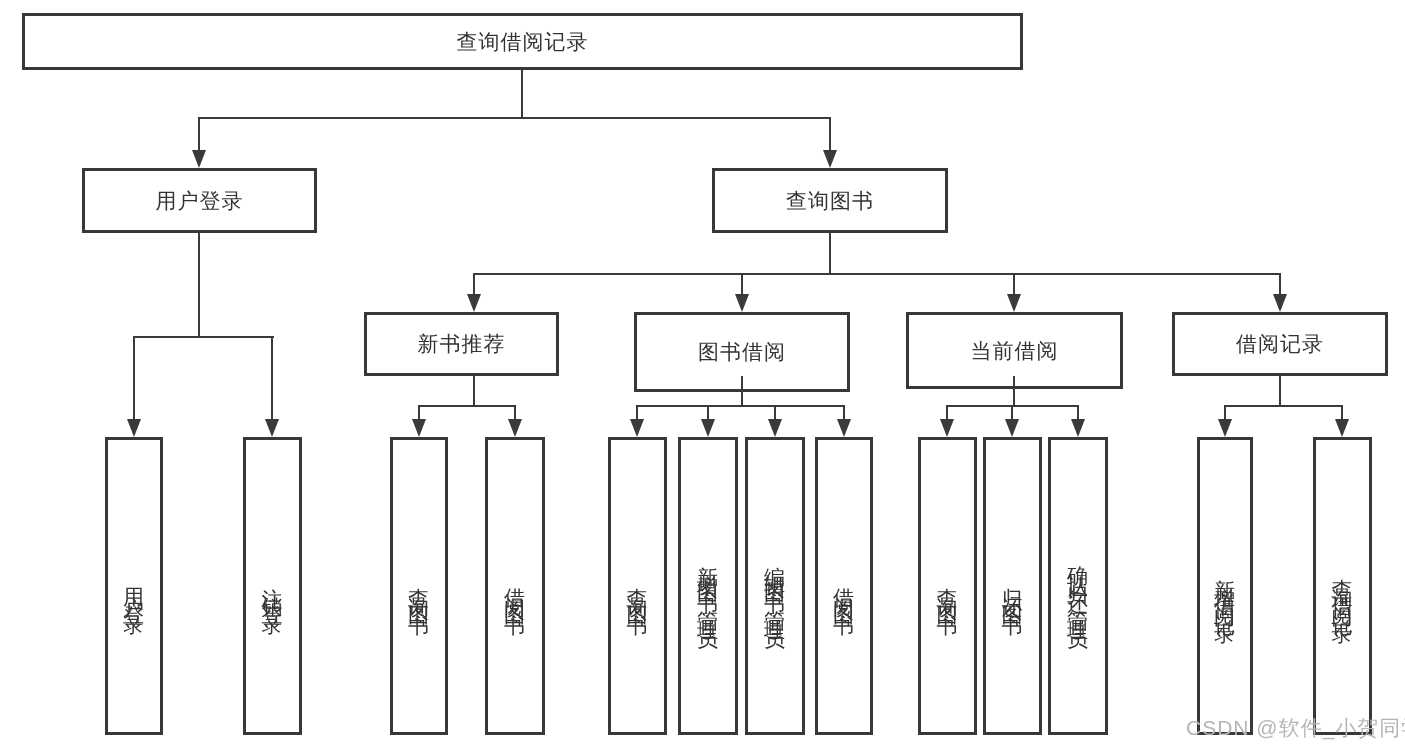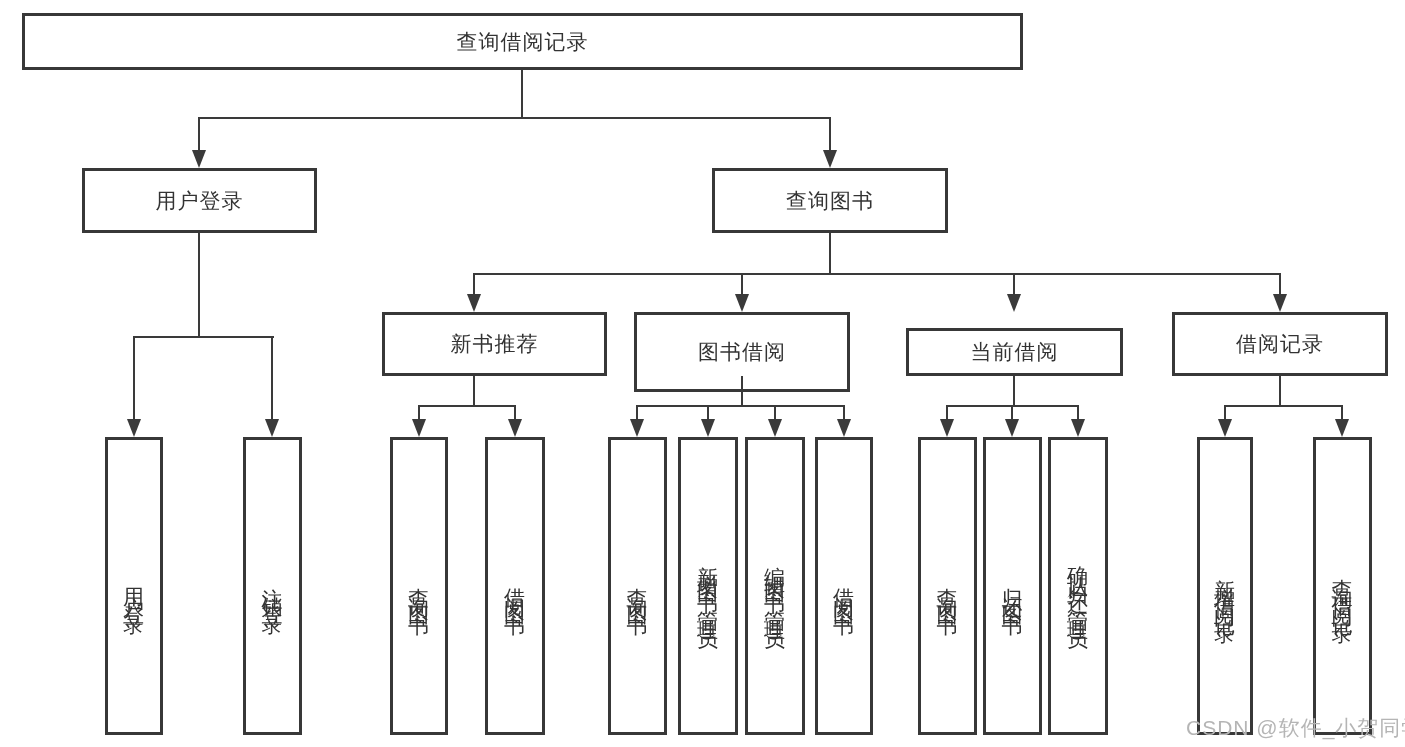--- a/index.html
+++ b/index.html
@@ -87,27 +87,27 @@
   <div class="hline" style="left:473px;top:273px;width:808px"></div>
   <div class="vline" style="left:473px;top:273px;height:21px"></div>
   <div class="ah" style="left:467px;top:294px"></div>
   <div class="vline" style="left:741px;top:273px;height:21px"></div>
   <div class="ah" style="left:735px;top:294px"></div>
   <div class="vline" style="left:1013px;top:273px;height:21px"></div>
   <div class="ah" style="left:1007px;top:294px"></div>
   <div class="vline" style="left:1279px;top:273px;height:21px"></div>
   <div class="ah" style="left:1273px;top:294px"></div>
 
-  <div class="box" style="left:382px;top:312px;width:225px;height:64px">
+  <div class="box" style="left:364px;top:312px;width:195px;height:64px">
     <span>新书推荐</span>
   </div>
   <div class="box" style="left:634px;top:312px;width:216px;height:80px">
     <span>图书借阅</span>
   </div>
-  <div class="box" style="left:906px;top:328px;width:217px;height:48px">
+  <div class="box" style="left:906px;top:312px;width:217px;height:77px">
     <span>当前借阅</span>
   </div>
   <div class="box" style="left:1172px;top:312px;width:216px;height:64px">
     <span>借阅记录</span>
   </div>
 
   <div class="vline" style="left:473px;top:376px;height:29px"></div>
   <div class="hline" style="left:418px;top:405px;width:98px"></div>
   <div class="vline" style="left:418px;top:405px;height:14px"></div>
   <div class="ah" style="left:412px;top:419px"></div>

